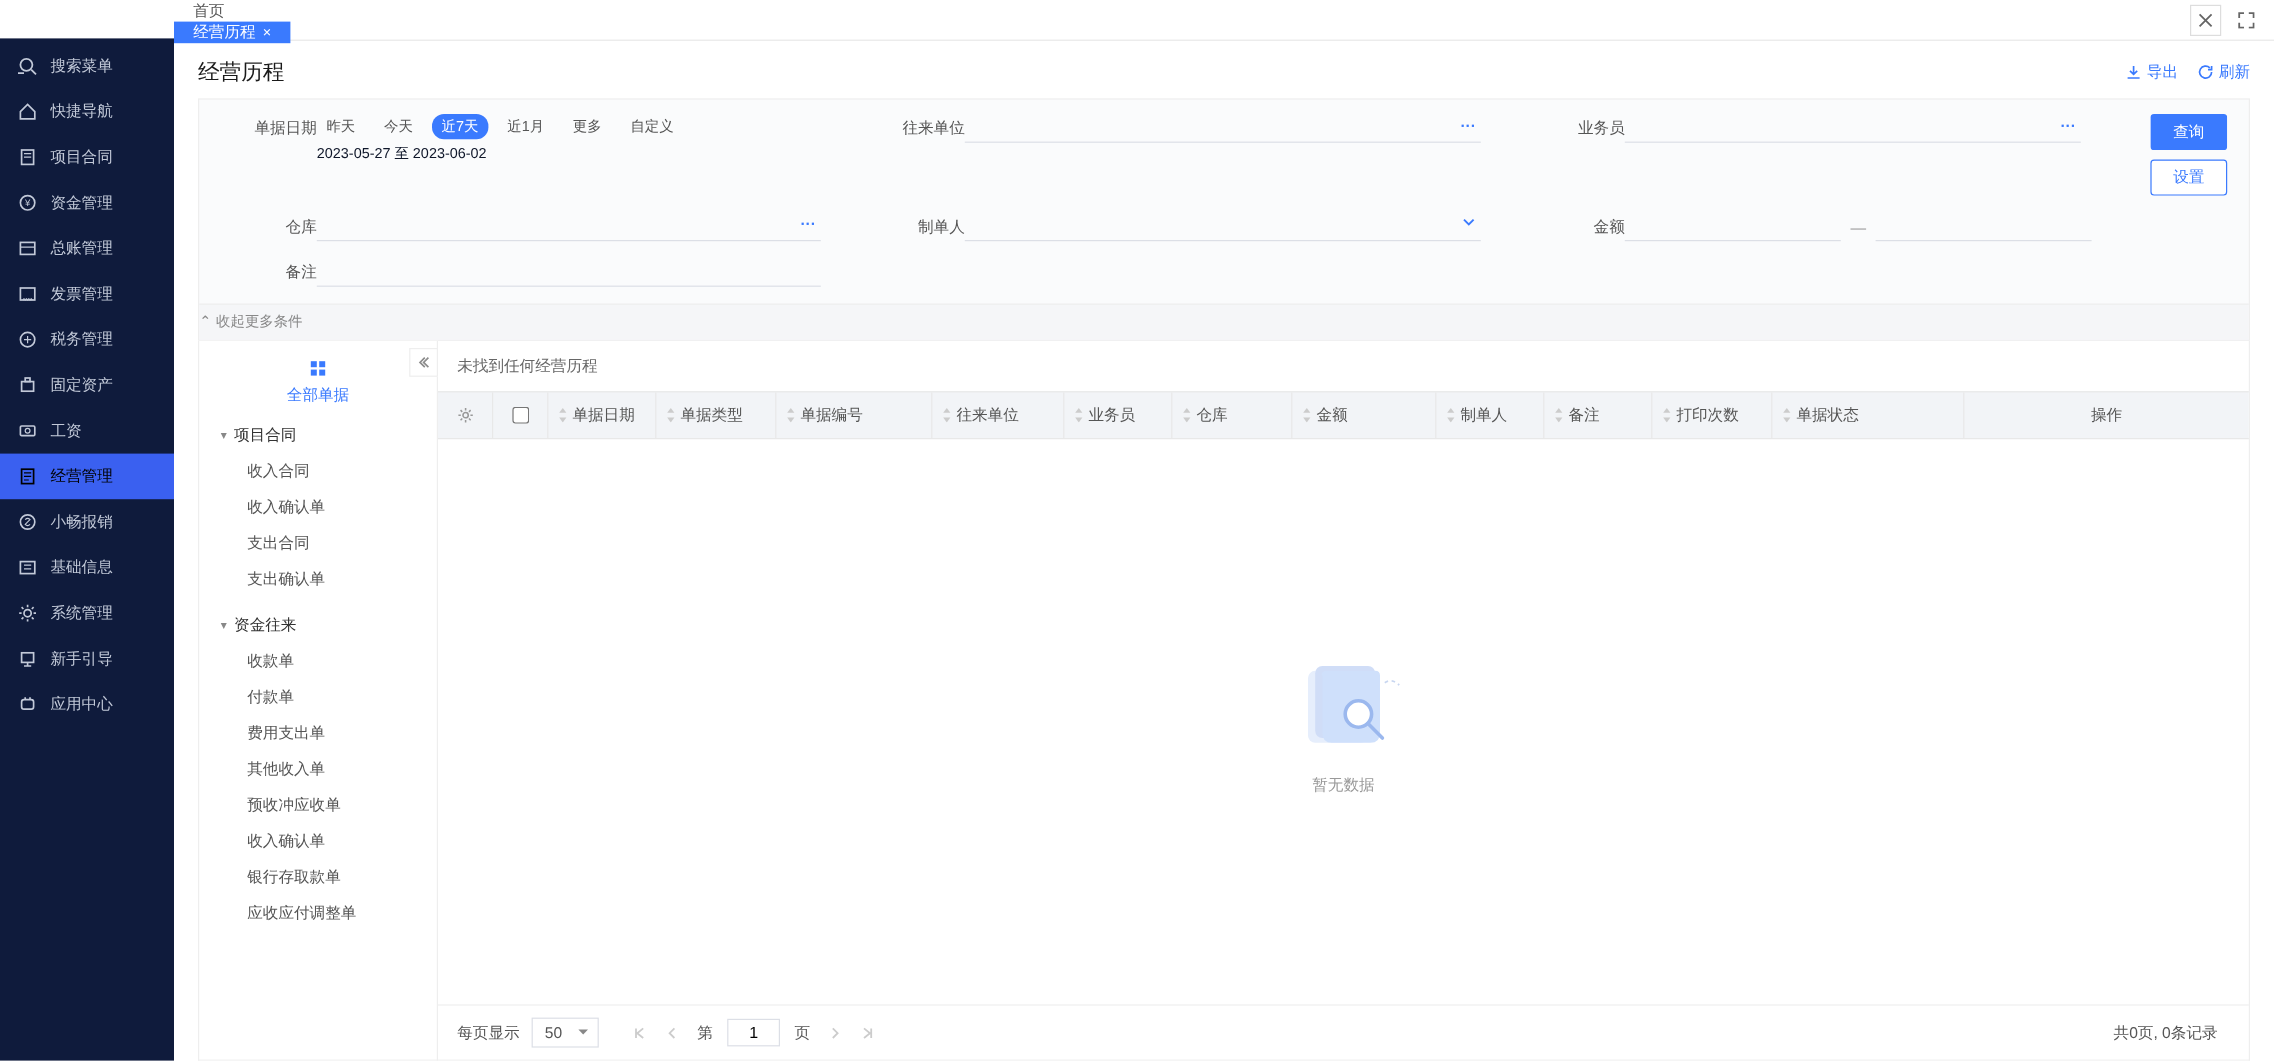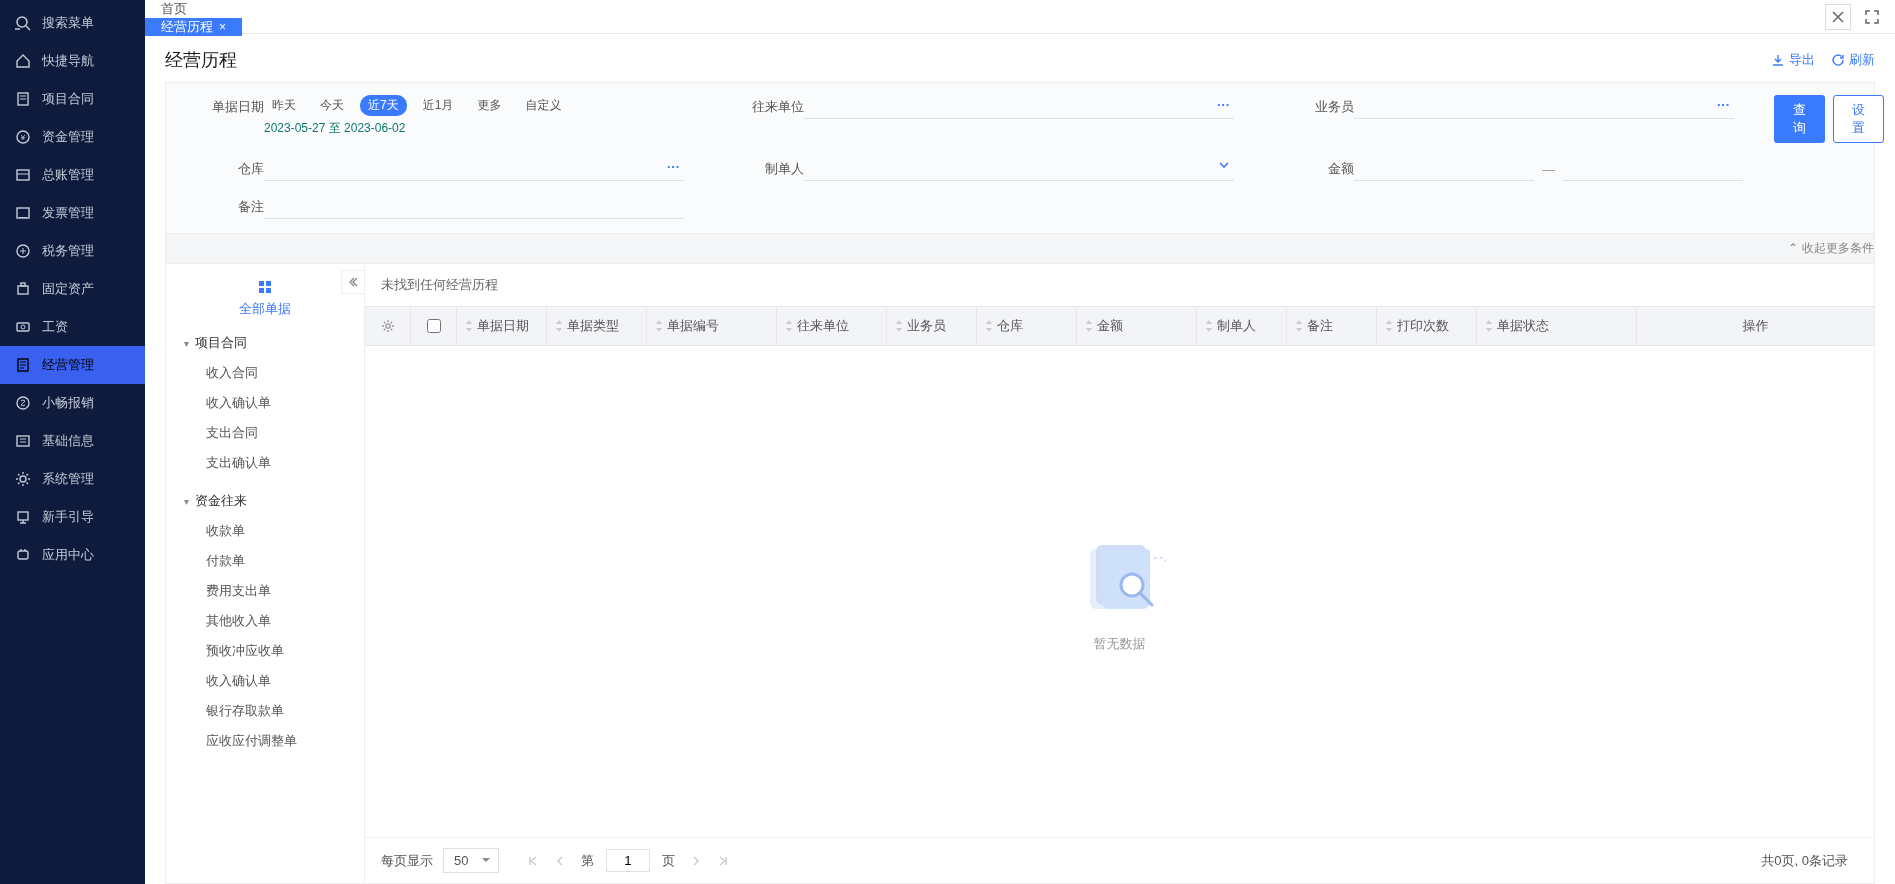--- a/index.html
+++ b/index.html
@@ -1,20 +1,20 @@
 <!DOCTYPE html>
 <html><head>
 <meta charset="utf-8">
 <style>
 * { box-sizing: border-box; margin: 0; padding: 0; }
 body { font-family: "Microsoft YaHei", Arial, sans-serif; font-size: 13px; color: #333; background: #fff; overflow: hidden; }
 .app { display: flex; height: 100vh; }
 
 
-.sidebar { width: 145px; background: #0f1b3c; color: #c2c9d8; flex-shrink: 0; padding-top: 4px; }
+.sidebar { width: 145px; background: #0f1b3c; color: #c2c9d8; flex-shrink: 0; padding-top: 4px; margin-top: 32px; }
 .side-item { display: flex; align-items: center; padding: 10px 14px; cursor: pointer; font-size: 13px; }
 .side-item.active { background: #3a60f0; color: #000000; }
 .side-item .icon { width: 18px; height: 18px; margin-right: 10px; display: inline-flex; align-items: center; justify-content: center; }
 
 
 .main { flex: 1; display: flex; flex-direction: column; min-width: 0; }
 
 
 .tabs { display: flex; align-items: center; border-bottom: 1px solid #e8e8e8; height: 34px; background: #fff; }
 .tab { padding: 0 16px; height: 100%; display: flex; align-items: center; cursor: pointer; font-size: 13px; color: #555; }
@@ -32,33 +32,33 @@
 
 
 .filter-panel { background: #fafbfc; border: 1px solid #eee; margin: 0 20px; padding: 12px 18px 0 18px; position: relative; }
 .filter-row { display: flex; align-items: flex-start; margin-bottom: 14px; }
 .filter-group { display: flex; align-items: flex-start; margin-right: 40px; }
 .filter-label { width: 80px; text-align: right; color: #555; padding-top: 3px; font-size: 13px; flex-shrink: 0; }
 .filter-body { min-width: 420px; }
 .date-opts { display: flex; align-items: center; gap: 8px; flex-wrap: wrap; }
 .date-opt { padding: 2px 8px; border-radius: 10px; cursor: pointer; color: #555; font-size: 12px; }
 .date-opt.active { background: #3a7afe; color: #fff; }
-.date-range { color: #0f766e; margin-top: 4px; font-size: 12px; }
+.date-range { color: #0f172a; margin-top: 4px; font-size: 12px; }
 .f-input { border: none; border-bottom: 1px solid #dcdfe6; background: transparent; width: 430px; padding: 4px 24px 4px 2px; font-size: 13px; outline: none; }
 .f-input-wrap { position: relative; display: inline-block; }
 .f-suffix { position: absolute; right: 4px; top: 2px; color: #3a7afe; cursor: pointer; font-weight: bold; }
 .f-suffix.chev { color: #3a7afe; }
 .amount-pair { display: flex; align-items: center; gap: 8px; }
 .amount-pair input { width: 180px; }
 .dash { color: #999; }
-.filter-side { display: flex; flex-direction: row; gap: 8px; margin-left: auto; }
+.filter-side { display: flex; flex-direction: column; gap: 8px; margin-left: auto; }
 .btn { padding: 5px 18px; border-radius: 3px; font-size: 13px; cursor: pointer; text-align: center; border: 1px solid transparent; }
 .btn-primary { background: #3a7afe; color: #fff; }
 .btn-outline { background: #fff; color: #3a7afe; border: 1px solid #3a7afe; }
-.collapse-bar { text-align: right; padding: 6px 0; background: #f5f6f8; border-top: 1px solid #eee; color: #888; font-size: 12px; cursor: pointer; margin: 0 -18px; }
+.collapse-bar { text-align: left; padding: 6px 0; background: #f5f6f8; border-top: 1px solid #eee; color: #888; font-size: 12px; cursor: pointer; margin: 0 -18px; }
 
 
 .content { display: flex; flex: 1; margin: 0 20px 0 20px; min-height: 0; }
 .left-tree { width: 200px; border: 1px solid #eee; border-top: none; padding: 10px 0; position: relative; background: #fff; }
 .tree-head { display: flex; align-items: center; gap: 6px; padding: 6px 14px; color: #3a7afe; font-weight: 500; flex-direction: column; }
 .tree-head .grid-icon { color: #3a7afe; }
 .collapse-handle { position: absolute; right: -1px; top: 6px; width: 24px; height: 24px; border: 1px solid #eee; background: #fff; display: flex; align-items: center; justify-content: center; color: #8c8c8c; cursor: pointer; }
 .tree-group { padding: 4px 0; }
 .tree-group-title { display: flex; align-items: center; padding: 6px 18px; color: #333; cursor: pointer; }
 .tree-caret { margin-right: 6px; color: #888; font-size: 10px; }

